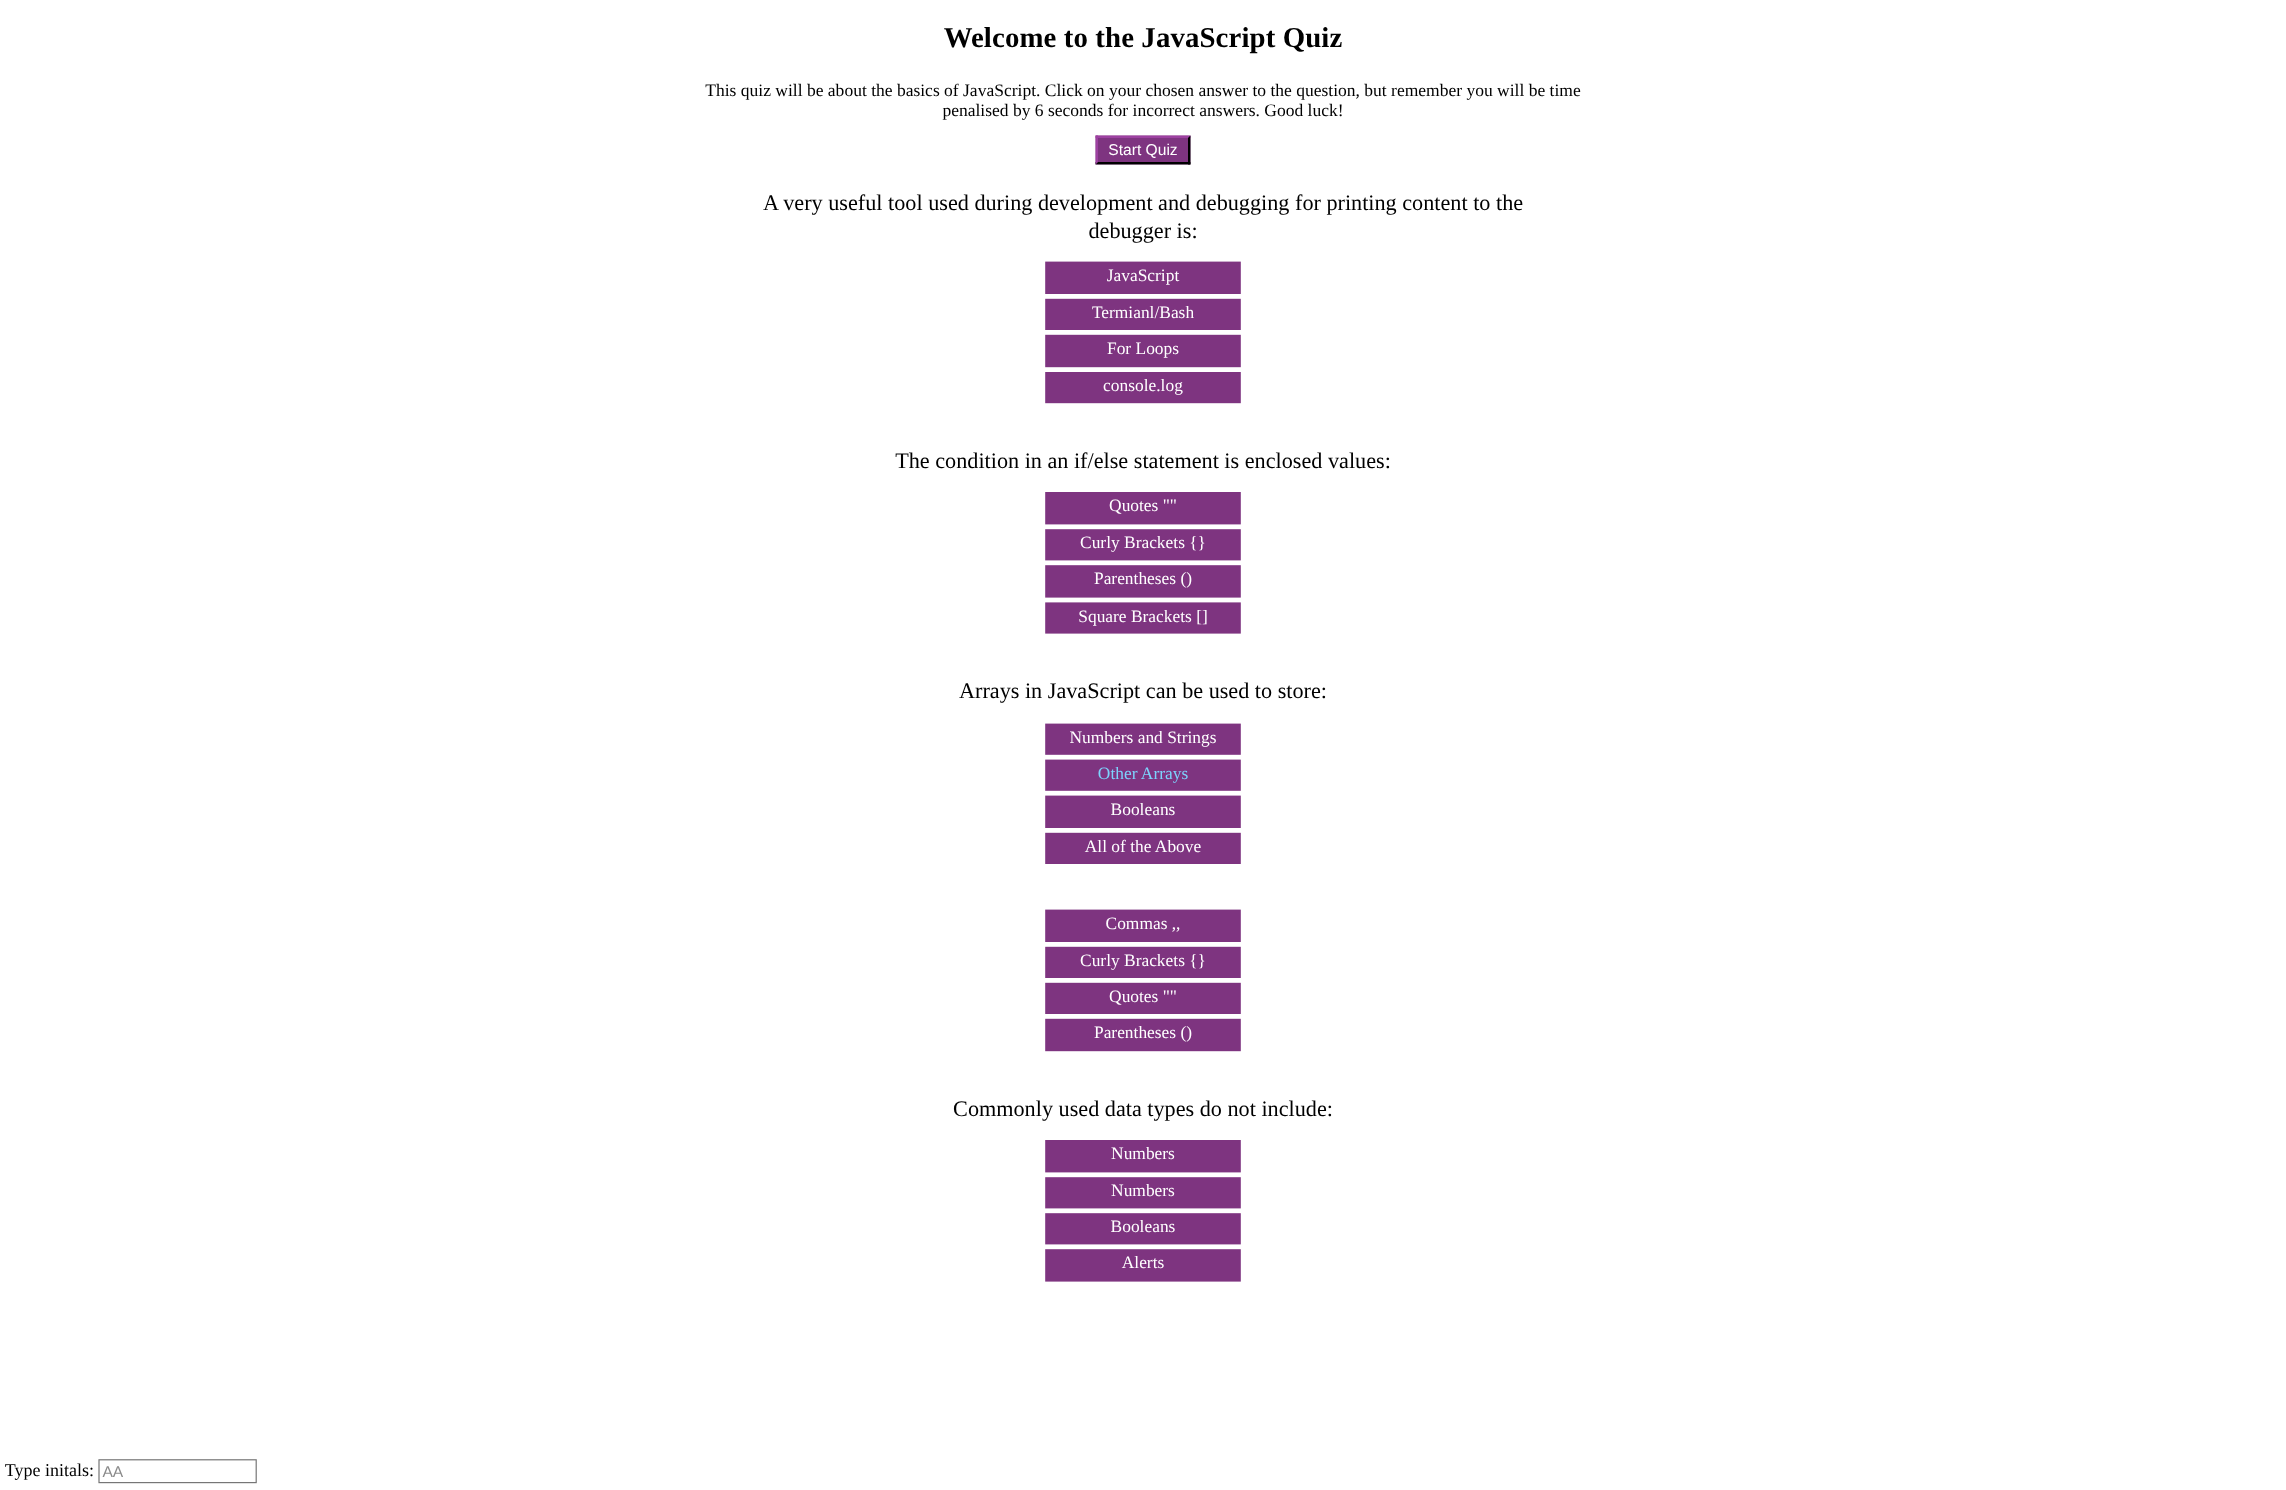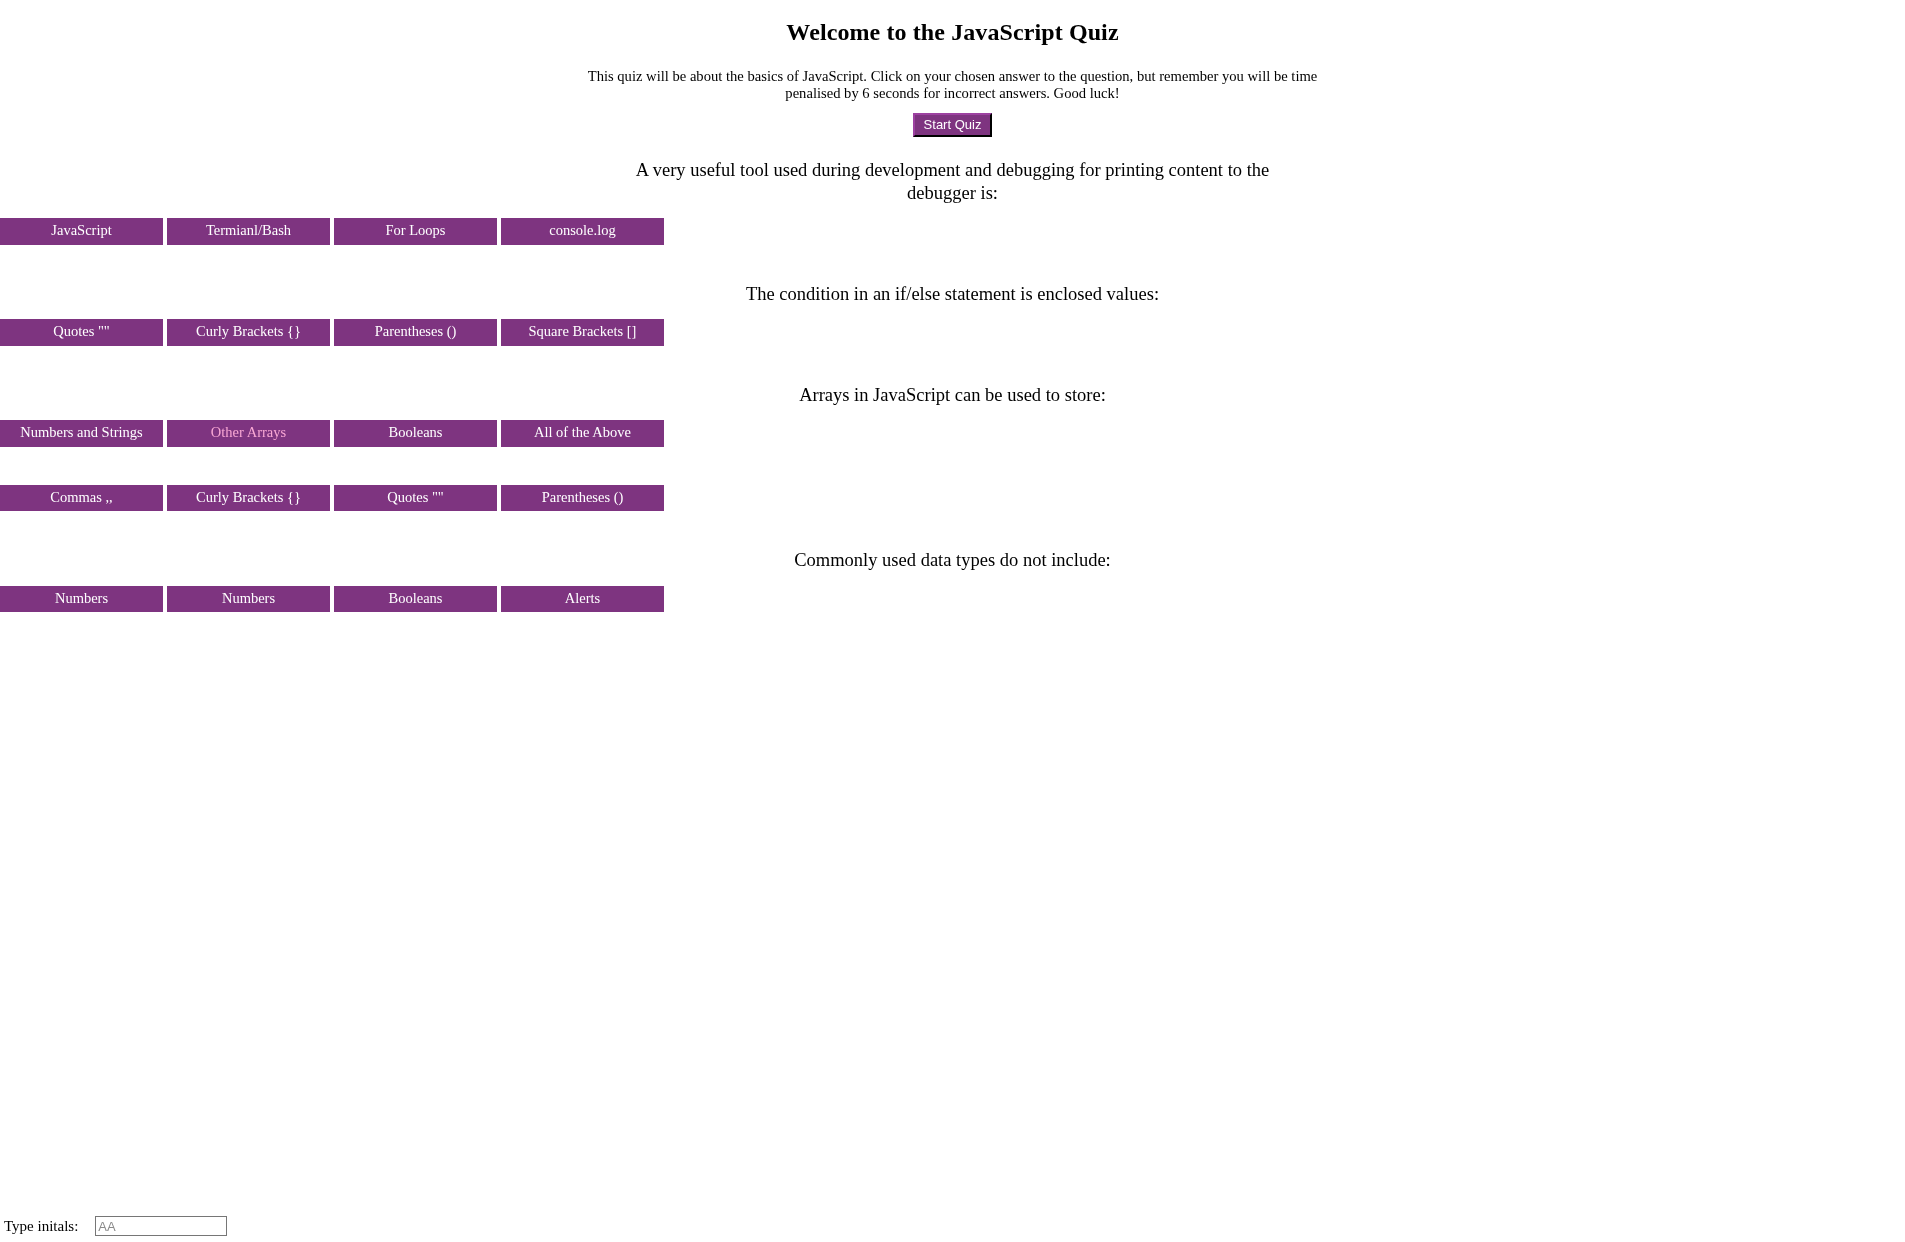--- a/index.html
+++ b/index.html
@@ -69,21 +69,21 @@
     width: 700px;
     text-align: center;
     font-size: 18.5px;
     line-height: 1.22;
     font-family: "Liberation Serif", "DejaVu Serif", serif;
   }
 
   .answers {
     margin-top: 14px;
     display: flex;
-    flex-direction: row;
+    flex-direction: column;
     align-items: center;
     gap: 4px;
   }
 
   .answer-btn {
     width: 163px;
     box-sizing: border-box;
     background: #7e3480;
     color: #ffffff;
     border: 0;
@@ -101,21 +101,21 @@
     margin-top: 38px;
   }
 
   
   .initials-row {
     position: absolute;
     left: 4px;
     bottom: 6px;
     display: flex;
     align-items: center;
-    gap: 17px;
+    gap: 4px;
     font-size: 15px;
     font-family: "Liberation Serif", "DejaVu Serif", serif;
   }
   .initials-label {
     white-space: nowrap;
   }
   .initials-input {
     width: 126px;
     height: 16px;
     box-sizing: content-box;
@@ -160,21 +160,21 @@
           <button class="answer-btn" style="background: rgb(126, 52, 128); color: rgb(255, 255, 255);">Quotes ""</button>
           <button class="answer-btn" style="background: rgb(126, 52, 128); color: rgb(255, 255, 255);">Curly Brackets {}</button>
           <button class="answer-btn" style="background: rgb(126, 52, 128); color: rgb(255, 255, 255);">Parentheses ()</button>
           <button class="answer-btn" style="background: rgb(126, 52, 128); color: rgb(255, 255, 255);">Square Brackets []</button>
         </div>
       </div>
       <div class="question-block">
         <div class="question-text">Arrays in JavaScript can be used to store:</div>
         <div class="answers">
           <button class="answer-btn" style="background: rgb(126, 52, 128); color: rgb(255, 255, 255);">Numbers and Strings</button>
-          <button class="answer-btn" style="background: rgb(126, 52, 128); color: #f9a8d4;">Other Arrays</button>
+          <button class="answer-btn" style="background: rgb(126, 52, 128); color: #7dd3fc;">Other Arrays</button>
           <button class="answer-btn" style="background: rgb(126, 52, 128); color: rgb(255, 255, 255);">Booleans</button>
           <button class="answer-btn" style="background: rgb(126, 52, 128); color: rgb(255, 255, 255);">All of the Above</button>
         </div>
       </div>
       <div class="question-block">
         <div class="answers">
           <button class="answer-btn" style="background: rgb(126, 52, 128); color: rgb(255, 255, 255);">Commas ,,</button>
           <button class="answer-btn" style="background: rgb(126, 52, 128); color: rgb(255, 255, 255);">Curly Brackets {}</button>
           <button class="answer-btn" style="background: rgb(126, 52, 128); color: rgb(255, 255, 255);">Quotes ""</button>
           <button class="answer-btn" style="background: rgb(126, 52, 128); color: rgb(255, 255, 255);">Parentheses ()</button>

